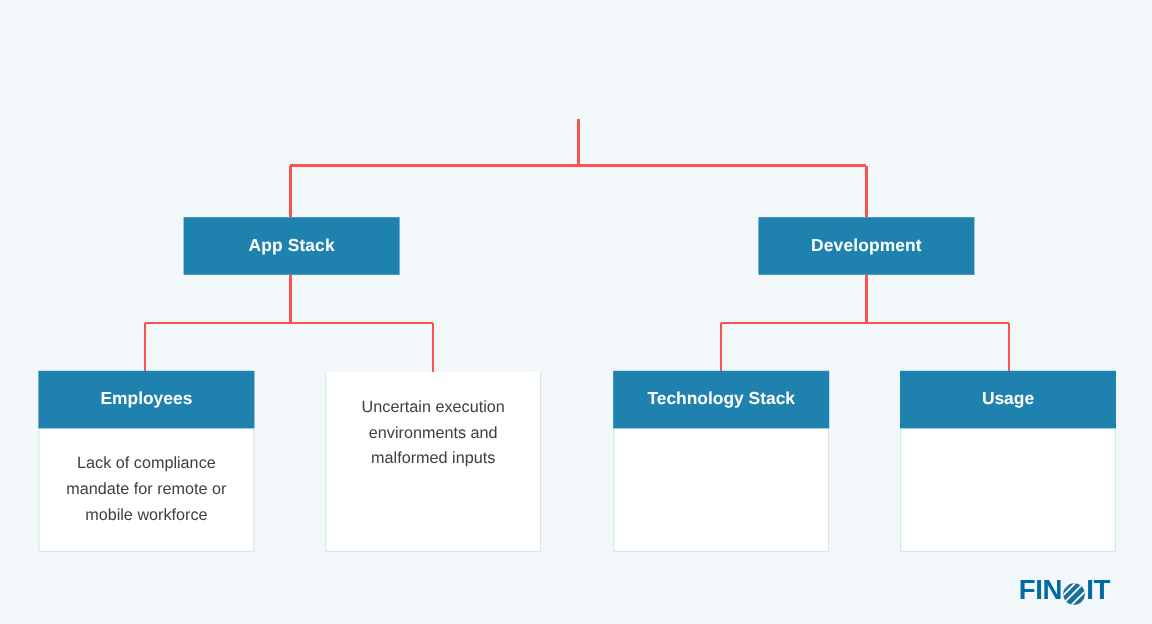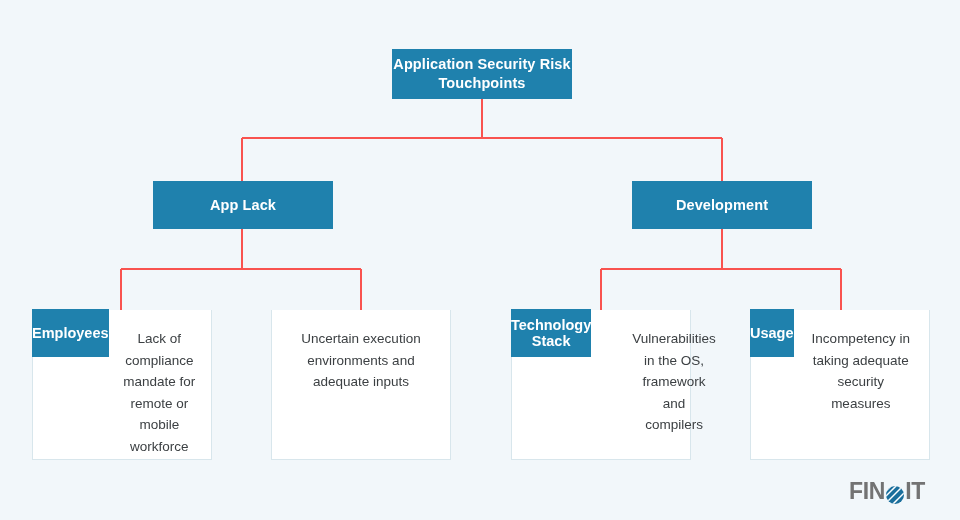--- a/index.html
+++ b/index.html
@@ -65,21 +65,21 @@
   .card {
     position: absolute;
     box-sizing: border-box;
     width: 180px;
     top: 310px;
     background: #ffffff;
     border: 1px solid #d8e6ec;
     border-top: none;
     height: 150px;
     display: flex;
-    flex-direction: row;
+    flex-direction: column;
   }
   .card-header {
     box-sizing: border-box;
     height: 48px;
     margin: -1px -1px 0 -1px;
     background: #1f81ad;
     color: #ffffff;
     font-size: 14.5px;
     font-weight: bold;
     display: flex;
@@ -108,21 +108,21 @@
   #card-technology-stack { left: 511px; gap: 28px; }
   #card-talent           { left: 750px; }
 
   
   #logo {
     position: absolute;
     left: 849px;
     top: 478px;
     display: flex;
     align-items: center;
-    color: #737373;
+    color: #0369a1;
     font-size: 23px;
     font-weight: bold;
     letter-spacing: -0.3px;
   }
   #logo .logo-mark {
     display: inline-block;
     width: 20px;
     height: 20px;
     margin: 0 0px;
     position: relative;
@@ -149,51 +149,44 @@
       <path d="M121,269 L121,310"></path>
       <path d="M361,269 L361,310"></path>
 
       <path d="M722,229 L722,269"></path>
       <path d="M601,269 L841,269"></path>
       <path d="M601,269 L601,310"></path>
       <path d="M841,269 L841,310"></path>
     </g>
   </svg>
 
-  <div class="node" id="node-root">Application Security Risk Touchpoints</div>
-
-  <div class="node node-l2" id="node-app-usage">App Lack</div>
+
+  <div class="node node-l2" id="node-app-usage">App Stack</div>
 
   <div class="node node-l2" id="node-development">Development</div>
 
   <div class="card" id="card-employees">
     <div class="card-header">Employees</div>
     <div class="card-body">
       <span>Lack of compliance mandate for remote or mobile workforce</span>
     </div>
   </div>
 
   <div class="card" id="card-customers">
     <div class="card-body">
-      <span>Uncertain execution environments and adequate inputs</span>
+      <span>Uncertain execution environments and malformed inputs</span>
     </div>
   </div>
 
   <div class="card" id="card-technology-stack">
     <div class="card-header">Technology Stack</div>
-    <div class="card-body">
-      <span>Vulnerabilities in the OS, framework and compilers</span>
-    </div>
   </div>
 
   <div class="card" id="card-talent">
     <div class="card-header">Usage</div>
-    <div class="card-body">
-      <span>Incompetency in taking adequate security measures</span>
-    </div>
   </div>
 
   <div id="logo">
     <span>FIN</span>
     <span class="logo-mark">
       <svg viewBox="0 0 20 20" width="20" height="20">
         <defs>
           <clipPath id="logoClip">
             <circle cx="10" cy="10" r="9"></circle>
           </clipPath>

